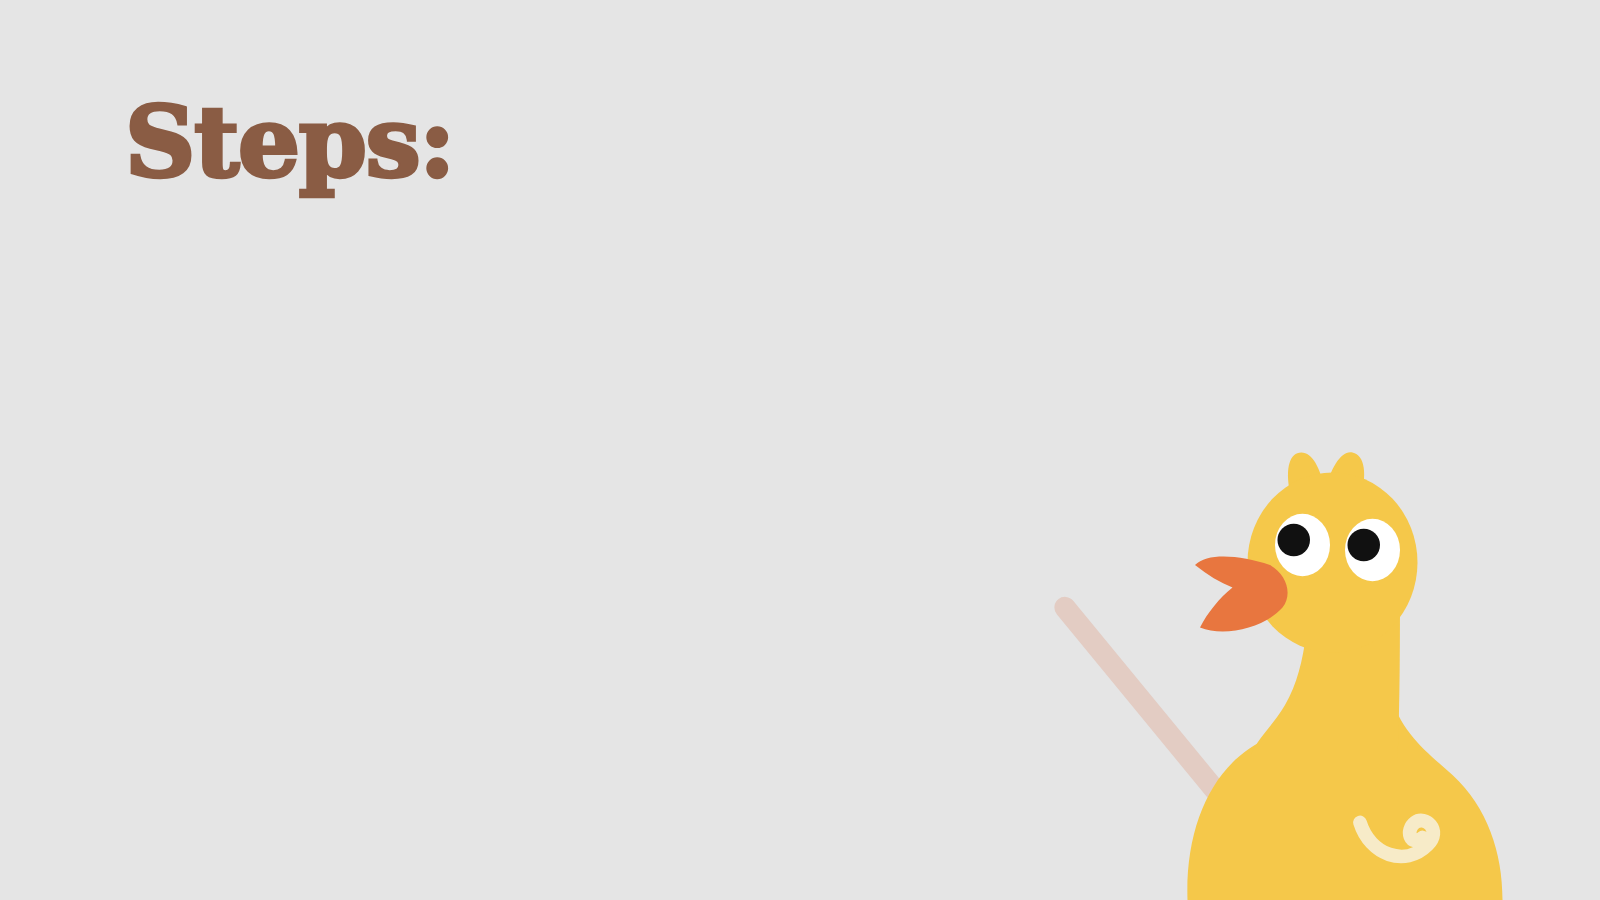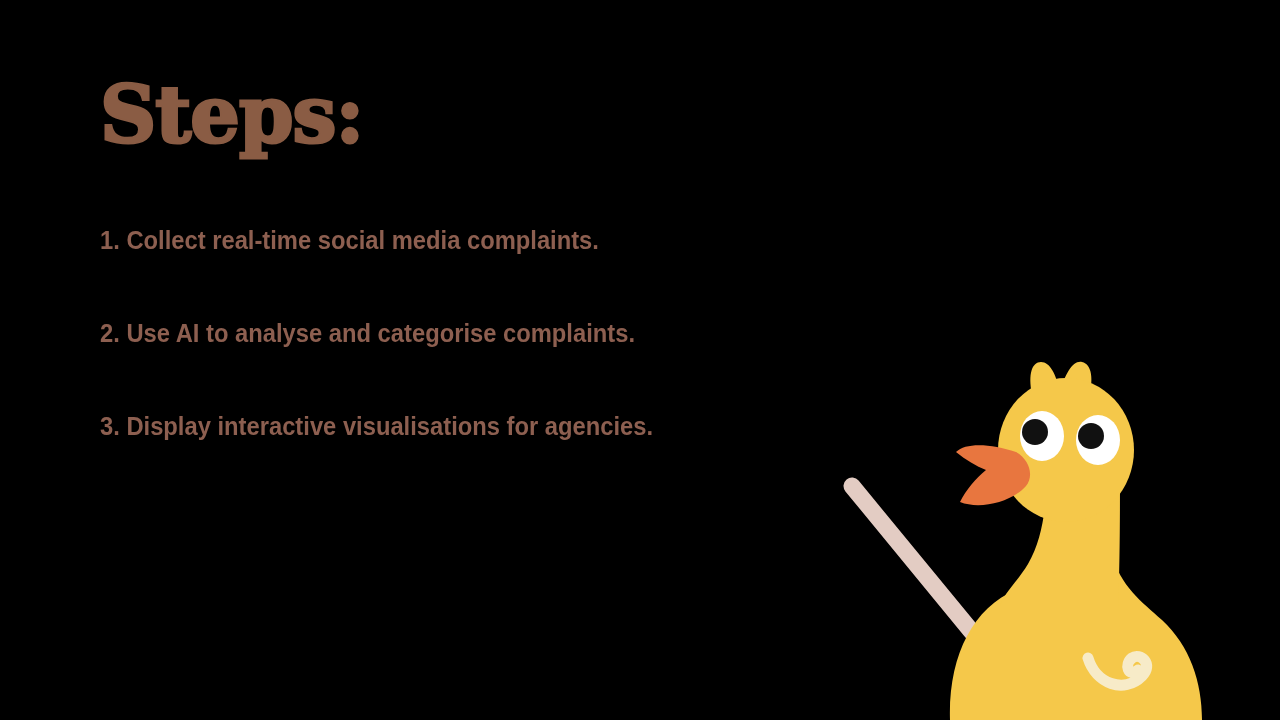--- a/index.html
+++ b/index.html
@@ -11,21 +11,21 @@
     width: 1280px;
     height: 720px;
     overflow: hidden;
     font-family: "Liberation Sans", sans-serif;
   }
 
   #slide {
     position: relative;
     width: 1280px;
     height: 720px;
-    background: #000000;
+    background: #e5e5e5;
     overflow: hidden;
   }
 
   
   #slide-title {
     position: absolute;
     left: 100px;
     top: 76px;
     margin: 0;
     font-family: "DejaVu Serif", "Liberation Serif", serif;
@@ -76,25 +76,20 @@
     height: 380px;
   }
 </style>
 </head>
 <body>
 
 <div id="slide">
 
   <h1 id="slide-title">Steps:</h1>
 
-  <ul id="steps-list">
-    <li class="step-item">1. Collect real-time social media complaints.</li>
-    <li class="step-item">2. Use AI to analyse and categorise complaints.</li>
-    <li class="step-item">3. Display interactive visualisations for agencies.</li>
-  </ul>
 
   <div id="duck-illustration">
     <svg viewBox="0 0 460 380" xmlns="http://www.w3.org/2000/svg" aria-hidden="true">
 
       <line x1="32" y1="146" x2="152" y2="292" stroke="#E3CCC3" stroke-width="17" stroke-linecap="round"></line>
 
       <path fill="#F5C84A" d="M130 380
                C 128 318, 152 268, 196 250
                C 222 239, 244 230, 254 214
                L 292 214

